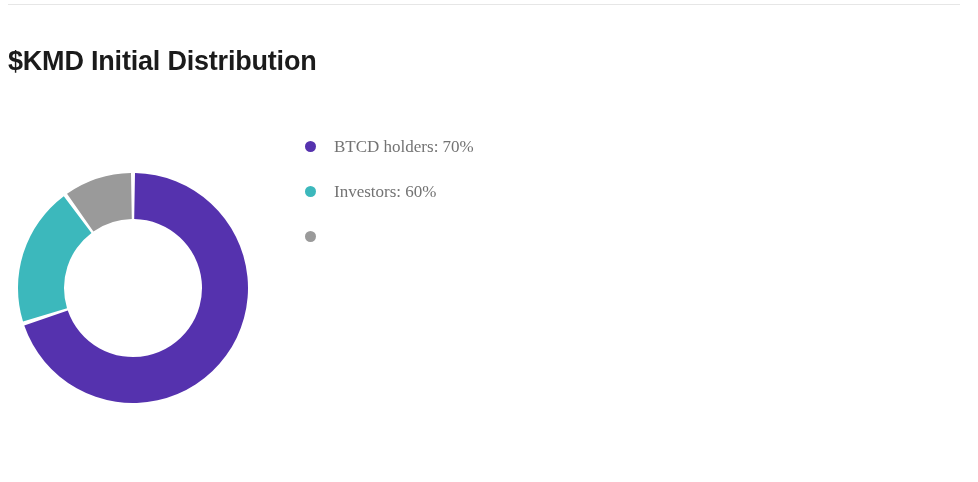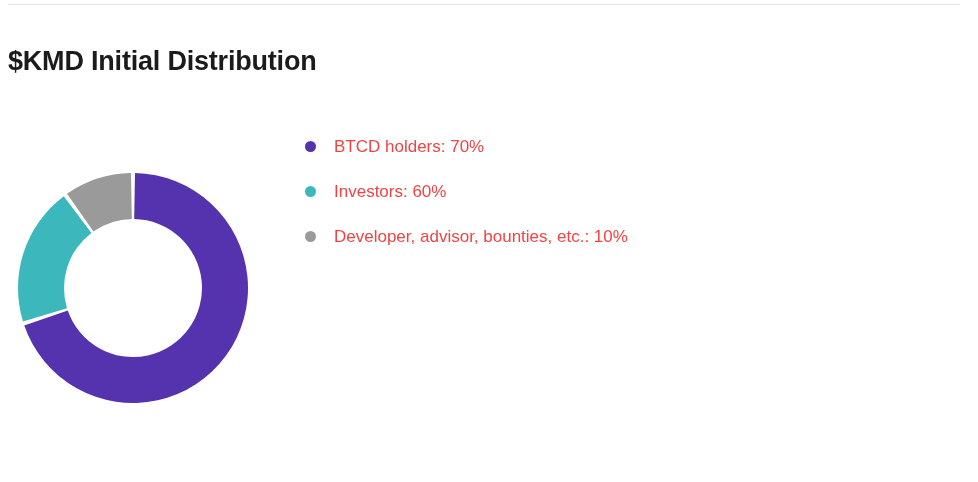--- a/index.html
+++ b/index.html
@@ -88,22 +88,22 @@
     height: 11px;
     border-radius: 50%;
     flex: 0 0 auto;
     display: inline-block;
   }
 
   .legend-label {
     margin-left: 18px;
     font-size: 17px;
     line-height: 20px;
-    color: #ef4444;
-    font-family: Liberation Sans, sans-serif;
+    color: #737373;
+    font-family: Liberation Serif, serif;
     white-space: nowrap;
   }
 </style>
 </head>
 <body>
 
 <div id="page" style="background: rgb(255, 255, 255);">
 
   <div id="top-divider" style="background: rgb(230, 230, 230);"></div>
 
@@ -128,20 +128,19 @@
         <span class="legend-label">BTCD holders: 70%</span>
       </div>
 
       <div class="legend-row">
         <span class="legend-dot" style="background: rgb(60, 184, 188);"></span>
         <span class="legend-label">Investors: 60%</span>
       </div>
 
       <div class="legend-row">
         <span class="legend-dot" style="background: rgb(154, 154, 154);"></span>
-        <span class="legend-label">Developer, advisor, bounties, etc.: 10%</span>
       </div>
 
     </div>
 
   </div>
 
 </div>
 
 </body></html>

